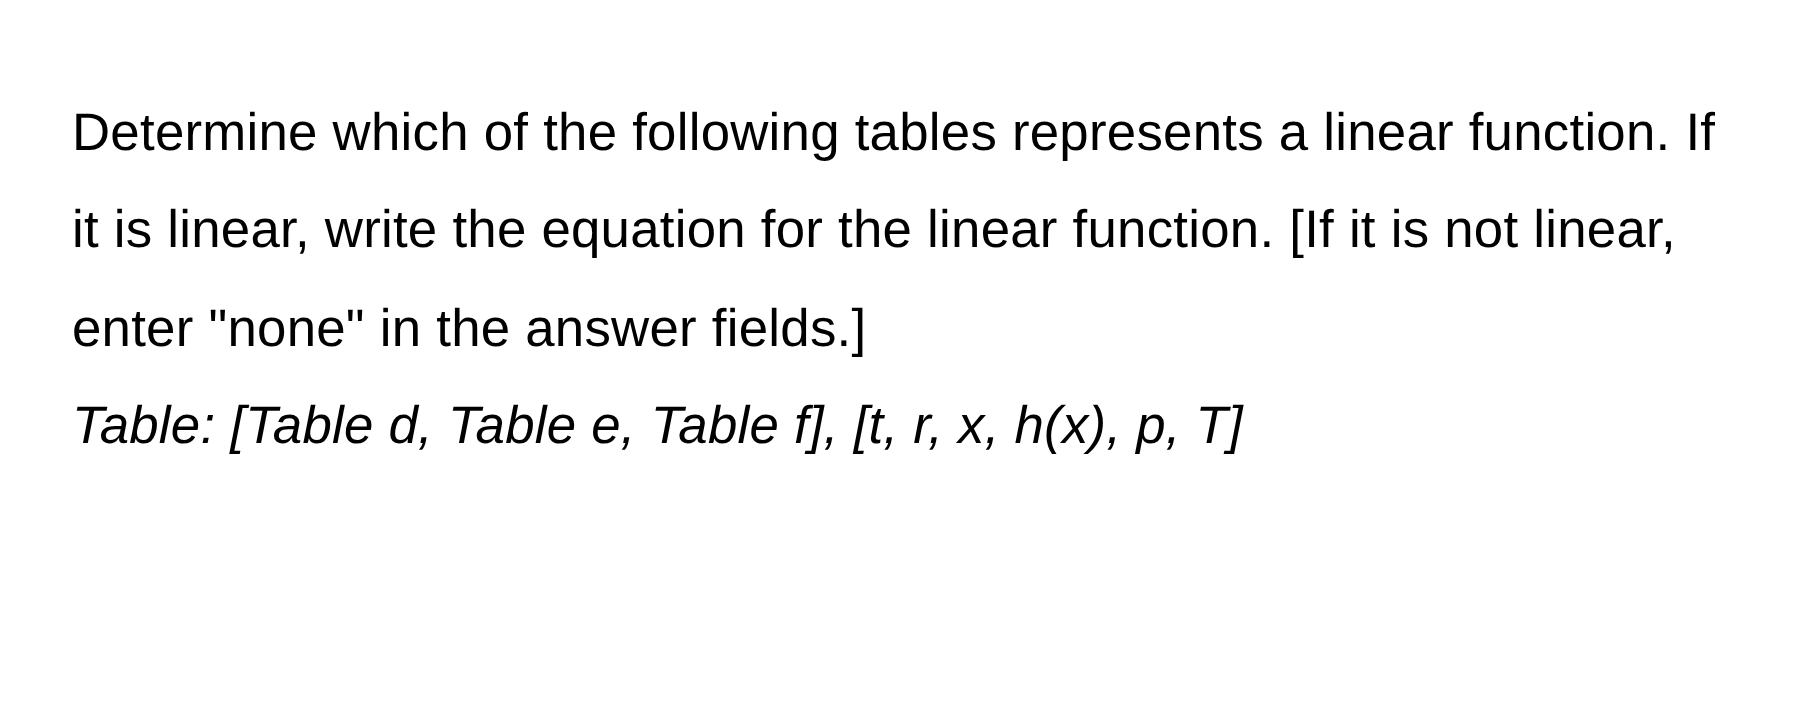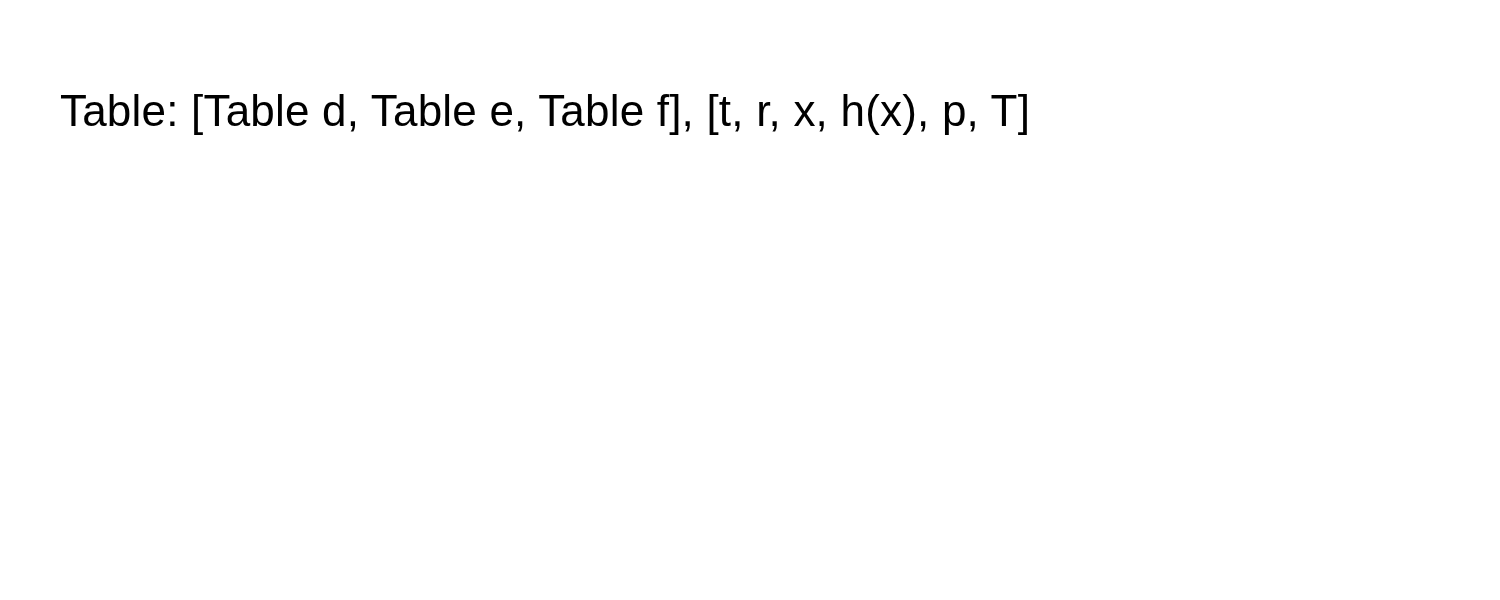--- a/index.html
+++ b/index.html
@@ -20,20 +20,22 @@
       line-height: 1.85;
       font-weight: 400;
       letter-spacing: 0.2px;
       max-width: 1380px;
     }
     .line1 {
       display: block;
     }
     .line2 {
       display: block;
+      font-style: italic;
     }
   </style>
 </head>
 <body>
 
 <div class="content">
+  <span class="line1">Determine which of the following tables represents a linear function. If it is linear, write the equation for the linear function. [If it is not linear, enter "none" in the answer fields.]</span>
   <span class="line2">Table: [Table d, Table e, Table f], [t, r, x, h(x), p, T]</span>
 </div>
 
 </body></html>

